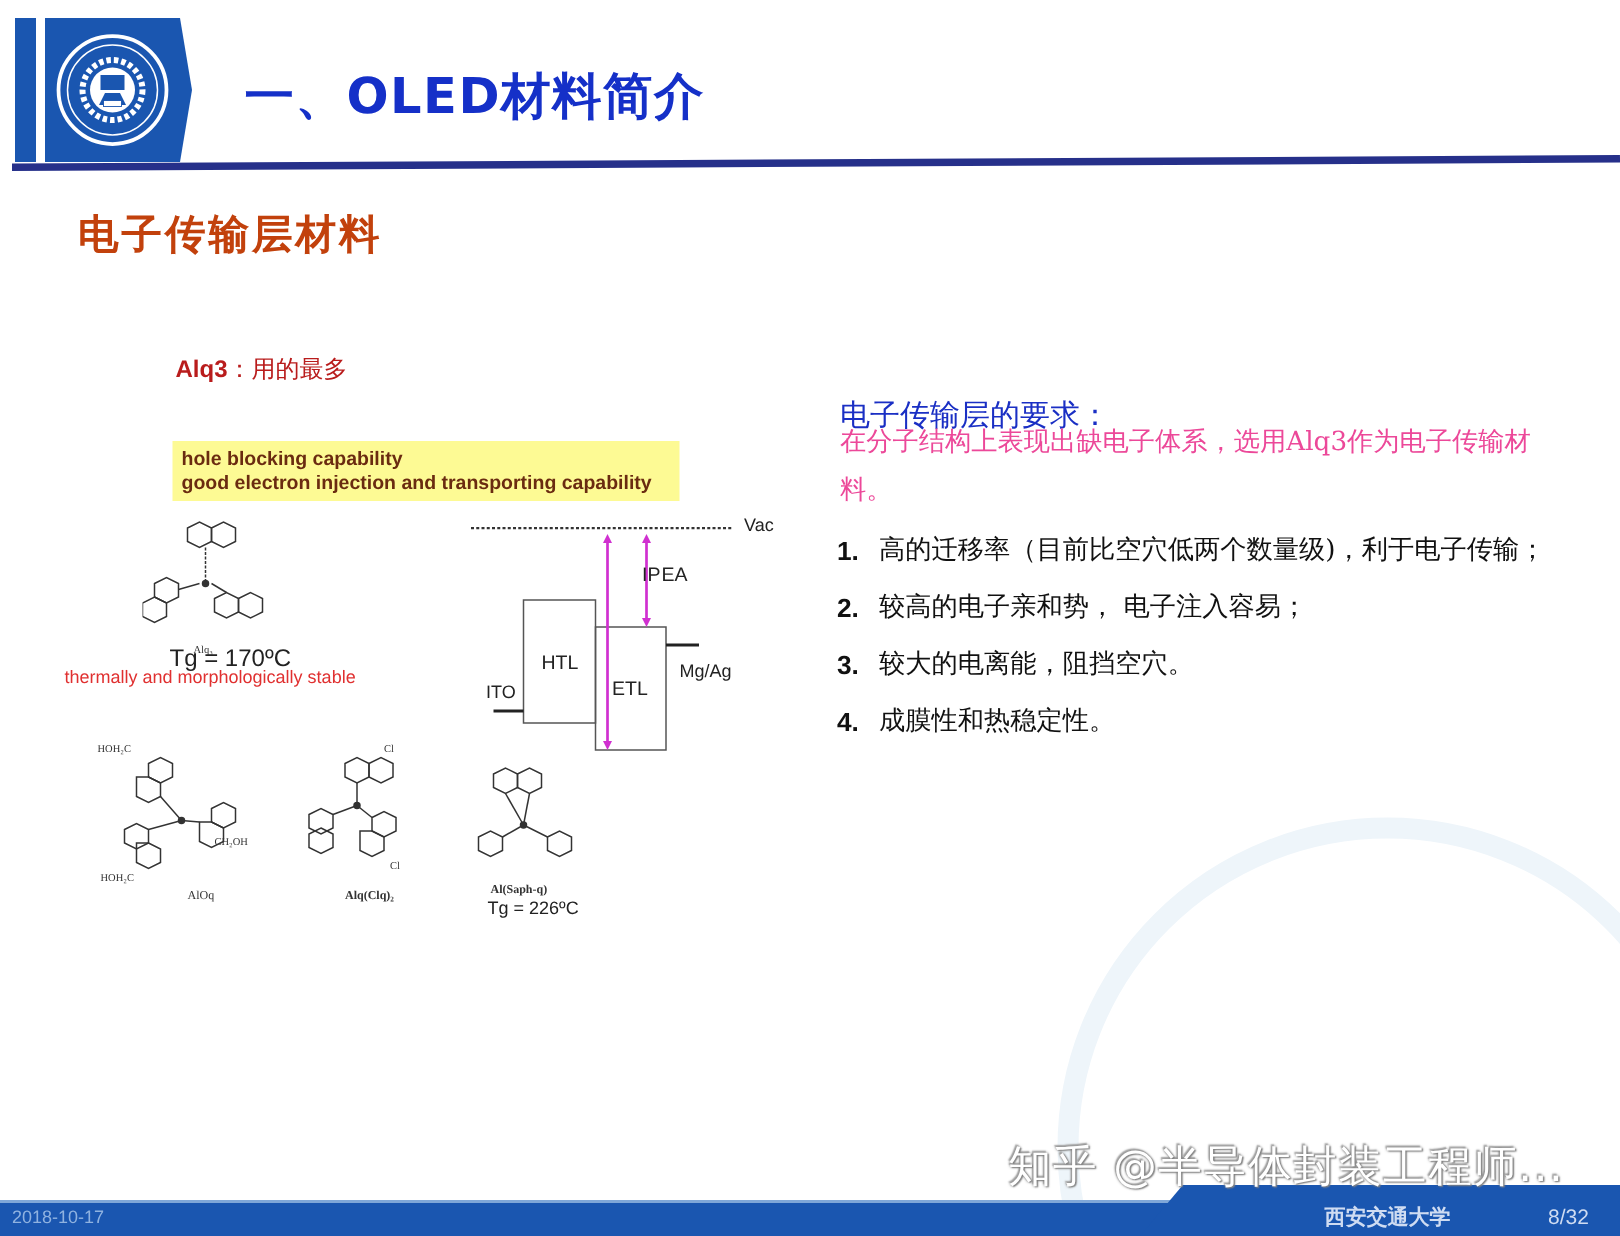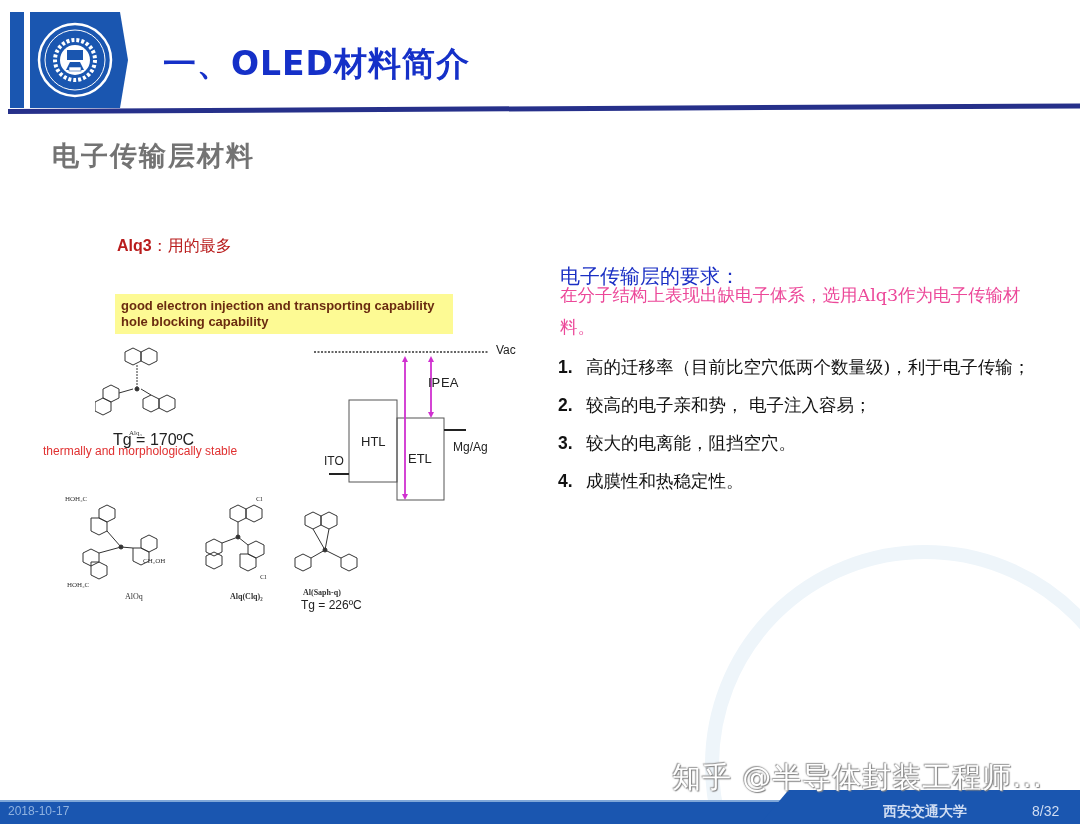--- a/index.html
+++ b/index.html
@@ -6,21 +6,21 @@
   body { width:1080px; height:824px; position:relative; overflow:hidden; background:#ffffff; font-family:"DejaVu Sans", sans-serif; }
   .abs { position:absolute; }
 
   
   .hdr-bar-left { left:10px; top:12px; width:14px; height:96px; background:#1a56b0; }
   .hdr-logo-plate { left:30px; top:12px; width:90px; height:96px; background:#1a56b0; }
   .hdr-logo-arrow { left:120px; top:12px; width:0; height:0; border-top:48px solid transparent; border-bottom:48px solid transparent; border-left:8px solid #1a56b0; }
   .hdr-title { left:163px; top:42px; font-size:33px; font-weight:bold; color:#1530c8; letter-spacing:1px; white-space:nowrap; }
   .hdr-rule { left:8px; top:109px; width:1072px; height:5px; background:#26308a; transform:rotate(-0.3deg); transform-origin:left center; }
 
-  .section-title { left:52px; top:138px; font-size:27px; font-weight:bold; color:#737373; font-family:"DejaVu Serif", serif; letter-spacing:2px; white-space:nowrap; }
+  .section-title { left:52px; top:138px; font-size:27px; font-weight:bold; color:#c2410c; font-family:"DejaVu Serif", serif; letter-spacing:2px; white-space:nowrap; }
 
   
   .alq-title { left:117px; top:236px; font-size:16px; color:#b91c1c; white-space:nowrap; }
   .alq-title b { font-family:"Liberation Sans", sans-serif; font-weight:bold; }
   .yellow-box { left:115px; top:294px; width:338px; height:40px; background:#fdfa94; padding:0 6px; box-sizing:border-box; }
   .yellow-box div { font-family:"Liberation Sans", sans-serif; font-weight:bold; font-size:13px; color:#6a2b10; line-height:16px; }
   .yellow-box div:first-child { margin-top:4px; }
 
   .mol-box { left:95px; top:347px; width:90px; height:90px; }
   .mol-label { font-family:"Liberation Serif", serif; font-size:8px; color:#333; }
@@ -72,22 +72,22 @@
 <div class="abs hdr-title">一、OLED材料简介</div>
 <div class="abs hdr-rule"></div>
 
 <div class="abs section-title">电子传输层材料</div>
 
 <div class="abs alq-title">
   <b>Alq3</b><span>：用的最多</span>
 </div>
 
 <div class="abs yellow-box">
+  <div>hole blocking capability</div>
   <div>good electron injection and transporting capability</div>
-  <div>hole blocking capability</div>
 </div>
 
 <div class="abs mol-box">
   <svg width="90" height="90" viewBox="0 0 90 90" fill="none" stroke="#333" stroke-width="1">
     <polygon points="30,5 38,1 46,5 46,14 38,18 30,14"></polygon>
     <polygon points="46,5 54,1 62,5 62,14 54,18 46,14"></polygon>
     <polygon points="8,42 16,38 24,42 24,51 16,55 8,51"></polygon>
     <polygon points="8,51 16,55 16,64 8,68 0,64 0,55"></polygon>
     <polygon points="48,52 56,48 64,52 64,61 56,65 48,61"></polygon>
     <polygon points="64,52 72,48 80,52 80,61 72,65 64,61"></polygon>
@@ -154,21 +154,21 @@
     <circle cx="38" cy="42" r="2" fill="#333"></circle>
     <line x1="38" y1="27" x2="38" y2="42"></line>
       <line x1="22" y1="48" x2="38" y2="42"></line>
       <line x1="48" y1="50" x2="38" y2="42"></line>
   </svg>
   <span class="abs mol-label" style="left:56px; top:0; font-size:7px;">Cl</span>
   <span class="abs mol-label" style="left:60px; top:78px; font-size:7px;">Cl</span>
   <span class="abs mol-label" style="left:30px; top:97px; font-weight:bold;">Alq(Clq)₂</span>
 </div>
 
-<div class="abs" style="left:289px; top:508px; width:80px; height:110px;">
+<div class="abs" style="left:313px; top:508px; width:80px; height:110px;">
   <svg width="80" height="90" viewBox="0 0 80 90" fill="none" stroke="#333" stroke-width="1">
     <polygon points="16,8 24,4 32,8 32,17 24,21 16,17"></polygon>
     <polygon points="32,8 40,4 48,8 48,17 40,21 32,17"></polygon>
     <polygon points="6,50 14,46 22,50 22,59 14,63 6,59"></polygon>
     <polygon points="52,50 60,46 68,50 68,59 60,63 52,59"></polygon>
     <circle cx="36" cy="42" r="2" fill="#333"></circle>
     <line x1="24" y1="21" x2="36" y2="42"></line>
       <line x1="40" y1="21" x2="36" y2="42"></line>
       <line x1="22" y1="50" x2="36" y2="42"></line>
       <line x1="52" y1="50" x2="36" y2="42"></line>

